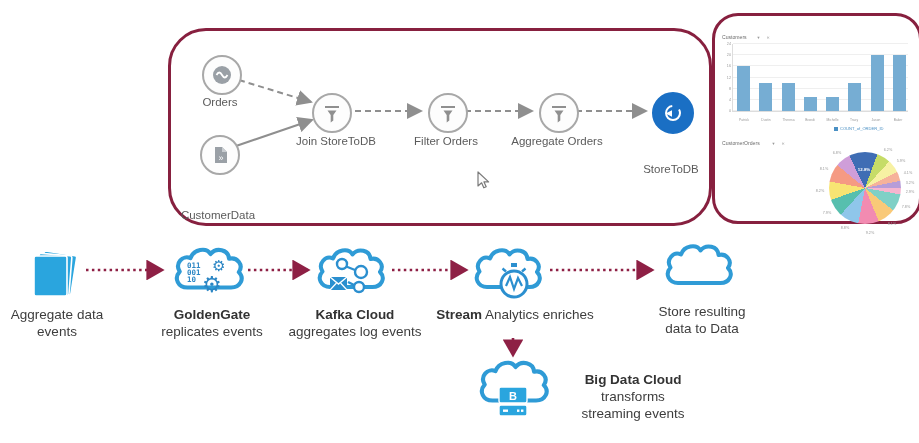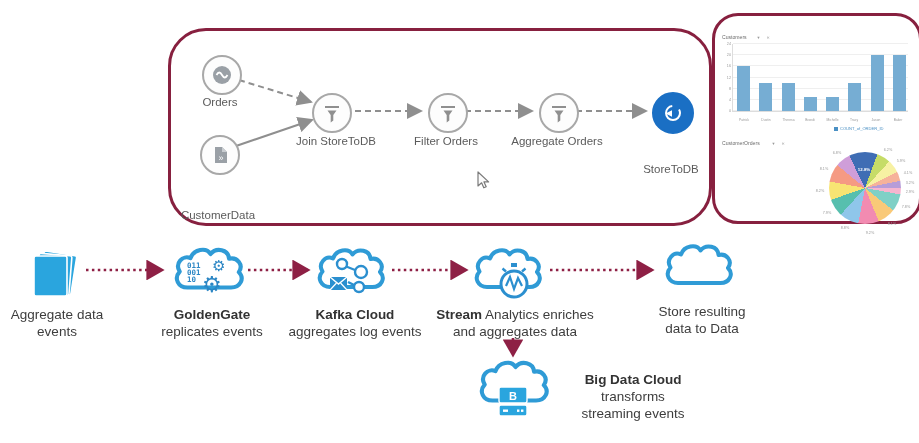--- a/index.html
+++ b/index.html
@@ -284,21 +284,20 @@
     </svg>
   <svg class="icon-overlay" style="left:497px;top:262px;" width="34" height="40" viewBox="0 0 34 40">
     <rect x="14" y="1" width="6" height="4" fill="#2b8fcf"></rect>
     <line x1="5.5" y1="6.5" x2="9" y2="9.5" stroke="#2b8fcf" stroke-width="2.4"></line>
     <line x1="28.5" y1="6.5" x2="25" y2="9.5" stroke="#2b8fcf" stroke-width="2.4"></line>
     <circle cx="17" cy="22" r="13" fill="#fff" stroke="#2b8fcf" stroke-width="3"></circle>
     <polyline points="9,24 13,15 17,27 21,16 25,24" fill="none" stroke="#2b8fcf" stroke-width="2.2"></polyline>
   </svg>
   <div class="flow-label" style="left:425px;top:306px;width:180px;">
     <b>Stream</b><span> Analytics enriches</span><br>
-    <span>and aggregates data</span>
   </div>
 
   <svg class="cloud" style="left:663px;top:241px;" width="72" height="48">
       <use href="#cloudsym"></use>
     </svg>
   <div class="flow-label" style="left:632px;top:303px;width:140px;text-align:center;">
     <span>Store resulting</span><br><span>data to Data</span>
   </div>
 
   <svg class="cloud" style="left:477px;top:357px;" width="74" height="50">

